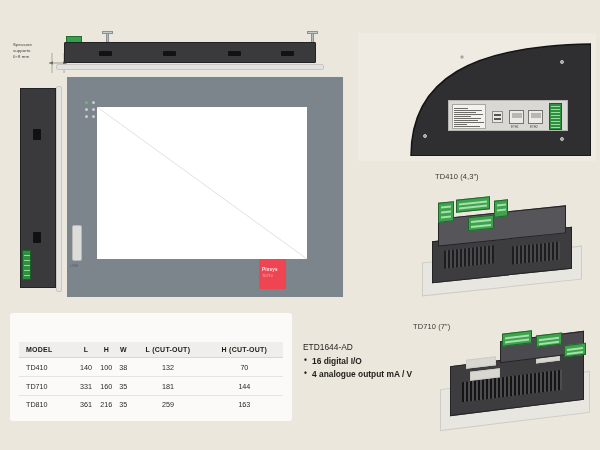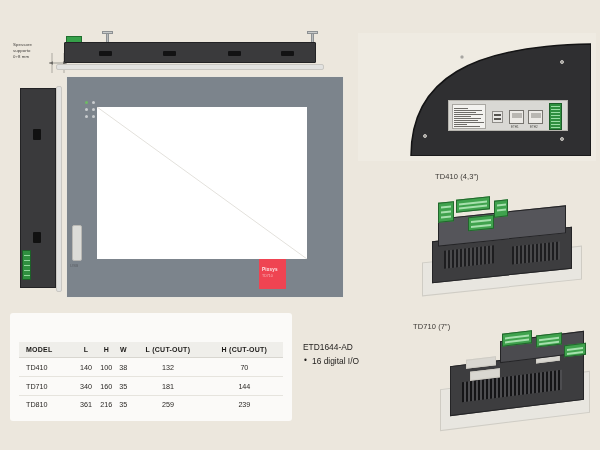--- a/index.html
+++ b/index.html
@@ -89,21 +89,21 @@
                padding:4.2px 0;letter-spacing:.25px;text-align:center;
                border-bottom:1px solid #d8d6d0;}
   table.dim td{padding:4.4px 0;text-align:center;color:#2a2724;
                border-bottom:1px solid #e6e4de;}
   table.dim th:first-child,table.dim td:first-child{text-align:left;padding-left:7px;}
   table.dim tr:last-child td{border-bottom:none;}
 
   
   .spec{position:absolute;left:303px;top:341px;width:175px;color:#1f1d1b;}
   .spec .s-title{font-size:8.4px;line-height:1.52;}
-  .spec ul{margin:1px 0 0 0;padding:0;list-style:none;}
+  .spec ul{margin:1px 0 0 0;padding:0;list-style:none;font-weight:bold;}
   .spec li{font-size:8.4px;line-height:1.52;padding-left:9px;position:relative;}
   .spec li:before{content:"\2022";position:absolute;left:1px;top:-.5px;}
 </style>
 </head>
 <body>
 
 <div class="page">
 
   <div class="drawing">
 
@@ -297,38 +297,39 @@
         <tr>
           <td>TD410</td>
           <td>140</td>
           <td>100</td>
           <td>38</td>
           <td>132</td>
           <td>70</td>
         </tr>
         <tr>
           <td>TD710</td>
-          <td>340</td>
+          <td>331</td>
           <td>160</td>
           <td>35</td>
           <td>181</td>
           <td>144</td>
         </tr>
         <tr>
           <td>TD810</td>
           <td>361</td>
           <td>216</td>
           <td>35</td>
           <td>259</td>
-          <td>239</td>
+          <td>163</td>
         </tr>
       </tbody>
     </table>
   </div>
 
   <div class="spec">
     <div class="s-title">ETD1644-AD</div>
     <ul>
       <li>16 digital I/O</li>
+      <li>4 analogue output mA / V</li>
     </ul>
   </div>
 
 </div>
 
 </body></html>

